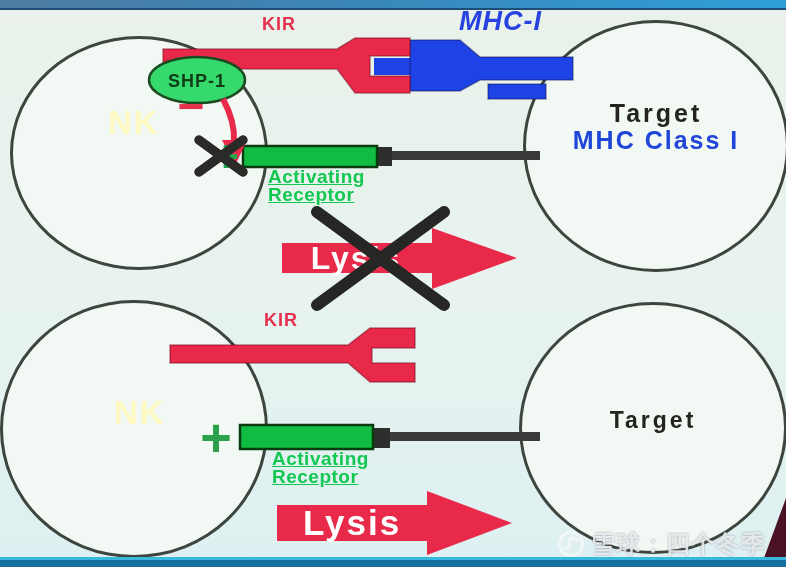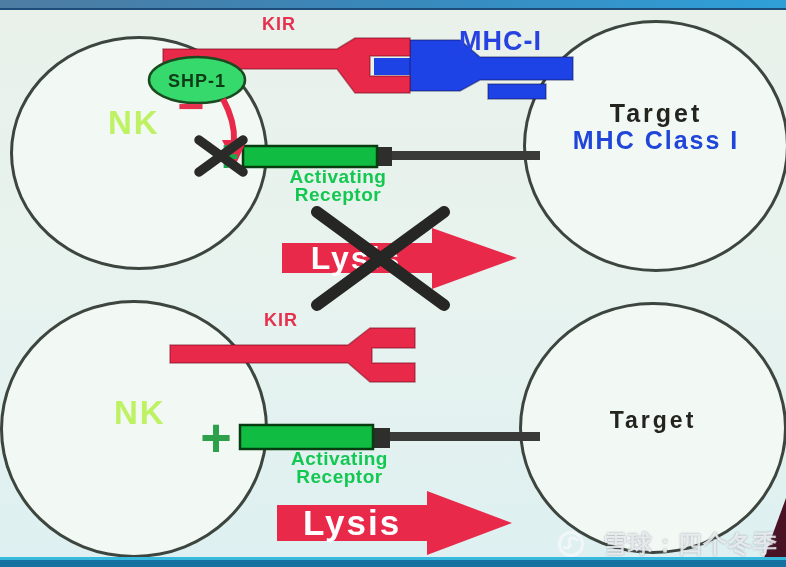--- a/index.html
+++ b/index.html
@@ -15,32 +15,32 @@
   .cell{position:absolute;border:3.5px solid #3d453f;border-radius:50%;
         background:#f2f8f3;box-sizing:border-box;z-index:1;}
   .cell.nk-top{left:10px;top:36px;width:258px;height:234px;}
   .cell.tg-top{left:523px;top:20px;width:266px;height:252px;}
   .cell.nk-bot{left:0px;top:300px;width:268px;height:258px;}
   .cell.tg-bot{left:519px;top:302px;width:268px;height:252px;}
   svg.diagram{position:absolute;left:0;top:0;z-index:2;}
   .lbl{position:absolute;z-index:3;font-weight:bold;white-space:nowrap;}
   .kir{color:#e5304e;font-size:18px;letter-spacing:1px;}
   .mhc{color:#2742e0;font-size:27px;letter-spacing:1px;}
-  .nk{color:#bef264;font-size:33px;letter-spacing:2px;}
+  .nk{color:#fef9c3;font-size:33px;letter-spacing:2px;}
   .tgt{color:#24241f;font-size:25px;letter-spacing:3px;text-align:center;}
   .tgt.small{font-size:23px;}
   .mhcclass{color:#1f46d8;font-size:25px;letter-spacing:2px;text-align:center;}
-  .act{color:#13c851;font-size:19px;line-height:18px;text-align:center;letter-spacing:0.5px;}
+  .act{color:#13c851;font-size:19px;line-height:18px;letter-spacing:0.5px;text-decoration:underline;}
   .center-w{width:266px;text-align:center;}
   .svg-shp{font-family:"Liberation Sans",sans-serif;font-size:18px;font-weight:bold;
            fill:#103b16;letter-spacing:1px;}
   .svg-lysis{font-family:"Liberation Sans",sans-serif;font-weight:bold;fill:#ffffff;letter-spacing:2px;}
   .svg-sym{font-family:"Liberation Sans",sans-serif;font-weight:bold;}
   .watermark{position:absolute;left:556px;top:528px;z-index:7;display:flex;
-             align-items:center;gap:17px;color:rgba(245,247,250,0.82);
+             align-items:center;gap:5px;color:rgba(245,247,250,0.82);
              font-size:24px;font-weight:bold;letter-spacing:1px;
              text-shadow:0 0 2px rgba(90,100,110,0.6);}
 </style>
 </head>
 <body>
 
 <div class="screen">
   <div class="slide"></div>
 
   <div class="cell nk-top"></div>
@@ -91,21 +91,21 @@
 
     <text x="216" y="456" text-anchor="middle" class="svg-sym" font-size="54" fill="#2ca04a">+</text>
 
     <path d="M277,505 L427,505 L427,491 L512,523 L427,555 L427,541 L277,541 Z" fill="#e8294a"></path>
     <text x="352" y="535" text-anchor="middle" class="svg-lysis" font-size="35">Lysis</text>
 
     <polygon points="786,498 786,558 764,558" fill="#4a1325"></polygon>
   </svg>
 
   <div class="lbl kir" style="left:262px;top:14px;">KIR</div>
-  <div class="lbl mhc" style="left:459px;top:26px;">MHC-I</div>
+  <div class="lbl mhc" style="left:459px;top:6px;font-style:italic;">MHC-I</div>
   <div class="lbl nk" style="left:108px;top:104px;">NK</div>
   <div class="lbl tgt center-w" style="left:523px;top:99px;">Target</div>
   <div class="lbl mhcclass center-w" style="left:523px;top:126px;">MHC Class I</div>
   <div class="lbl act" style="left:268px;top:168px;width:140px;">
     <div>Activating</div>
     <div>Receptor</div>
   </div>
 
   <div class="lbl kir" style="left:264px;top:310px;">KIR</div>
   <div class="lbl nk" style="left:114px;top:394px;">NK</div>

